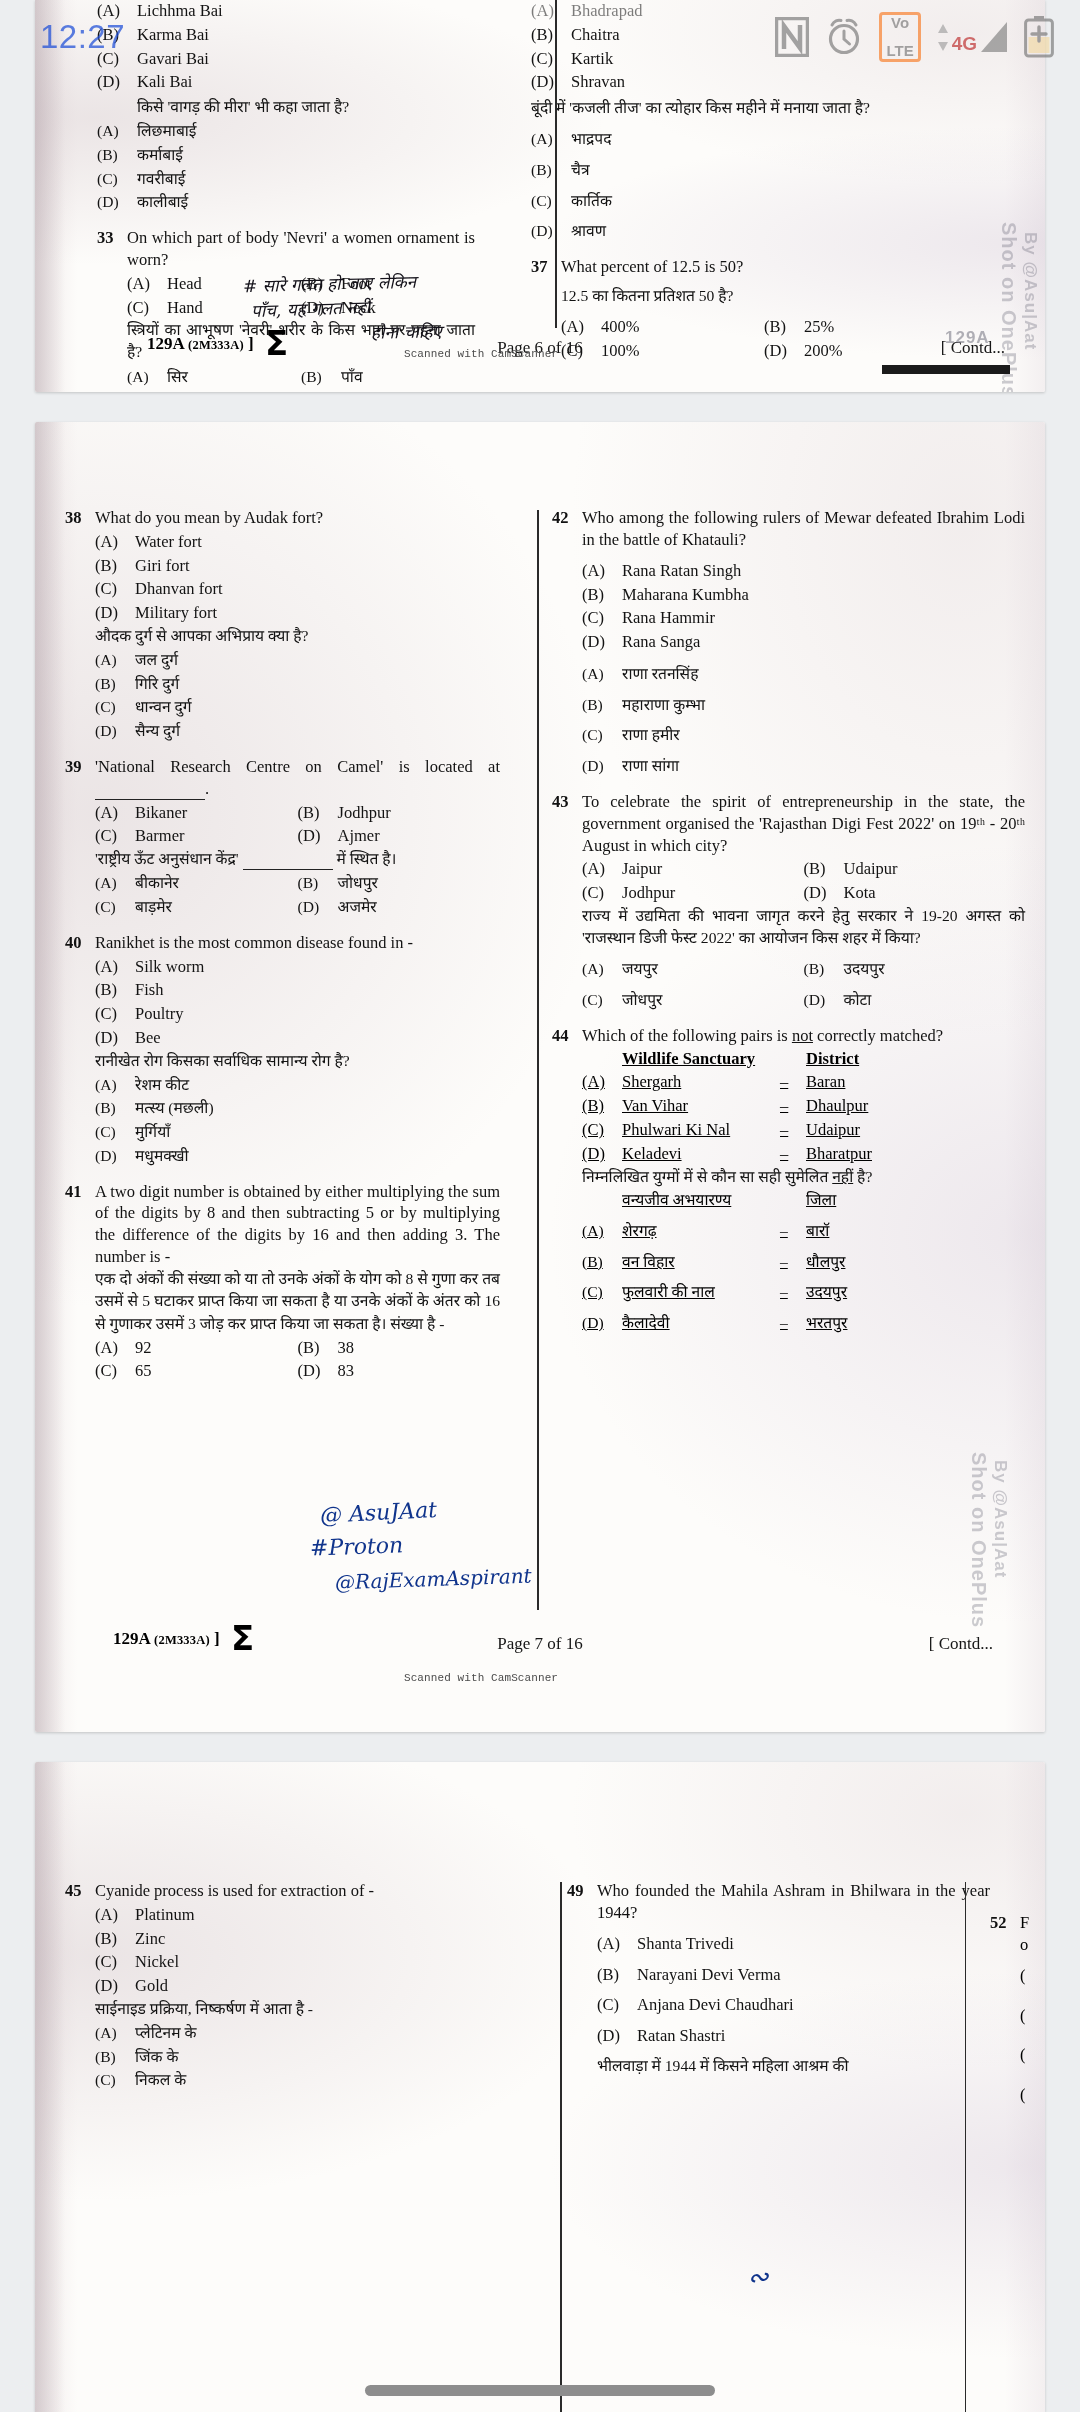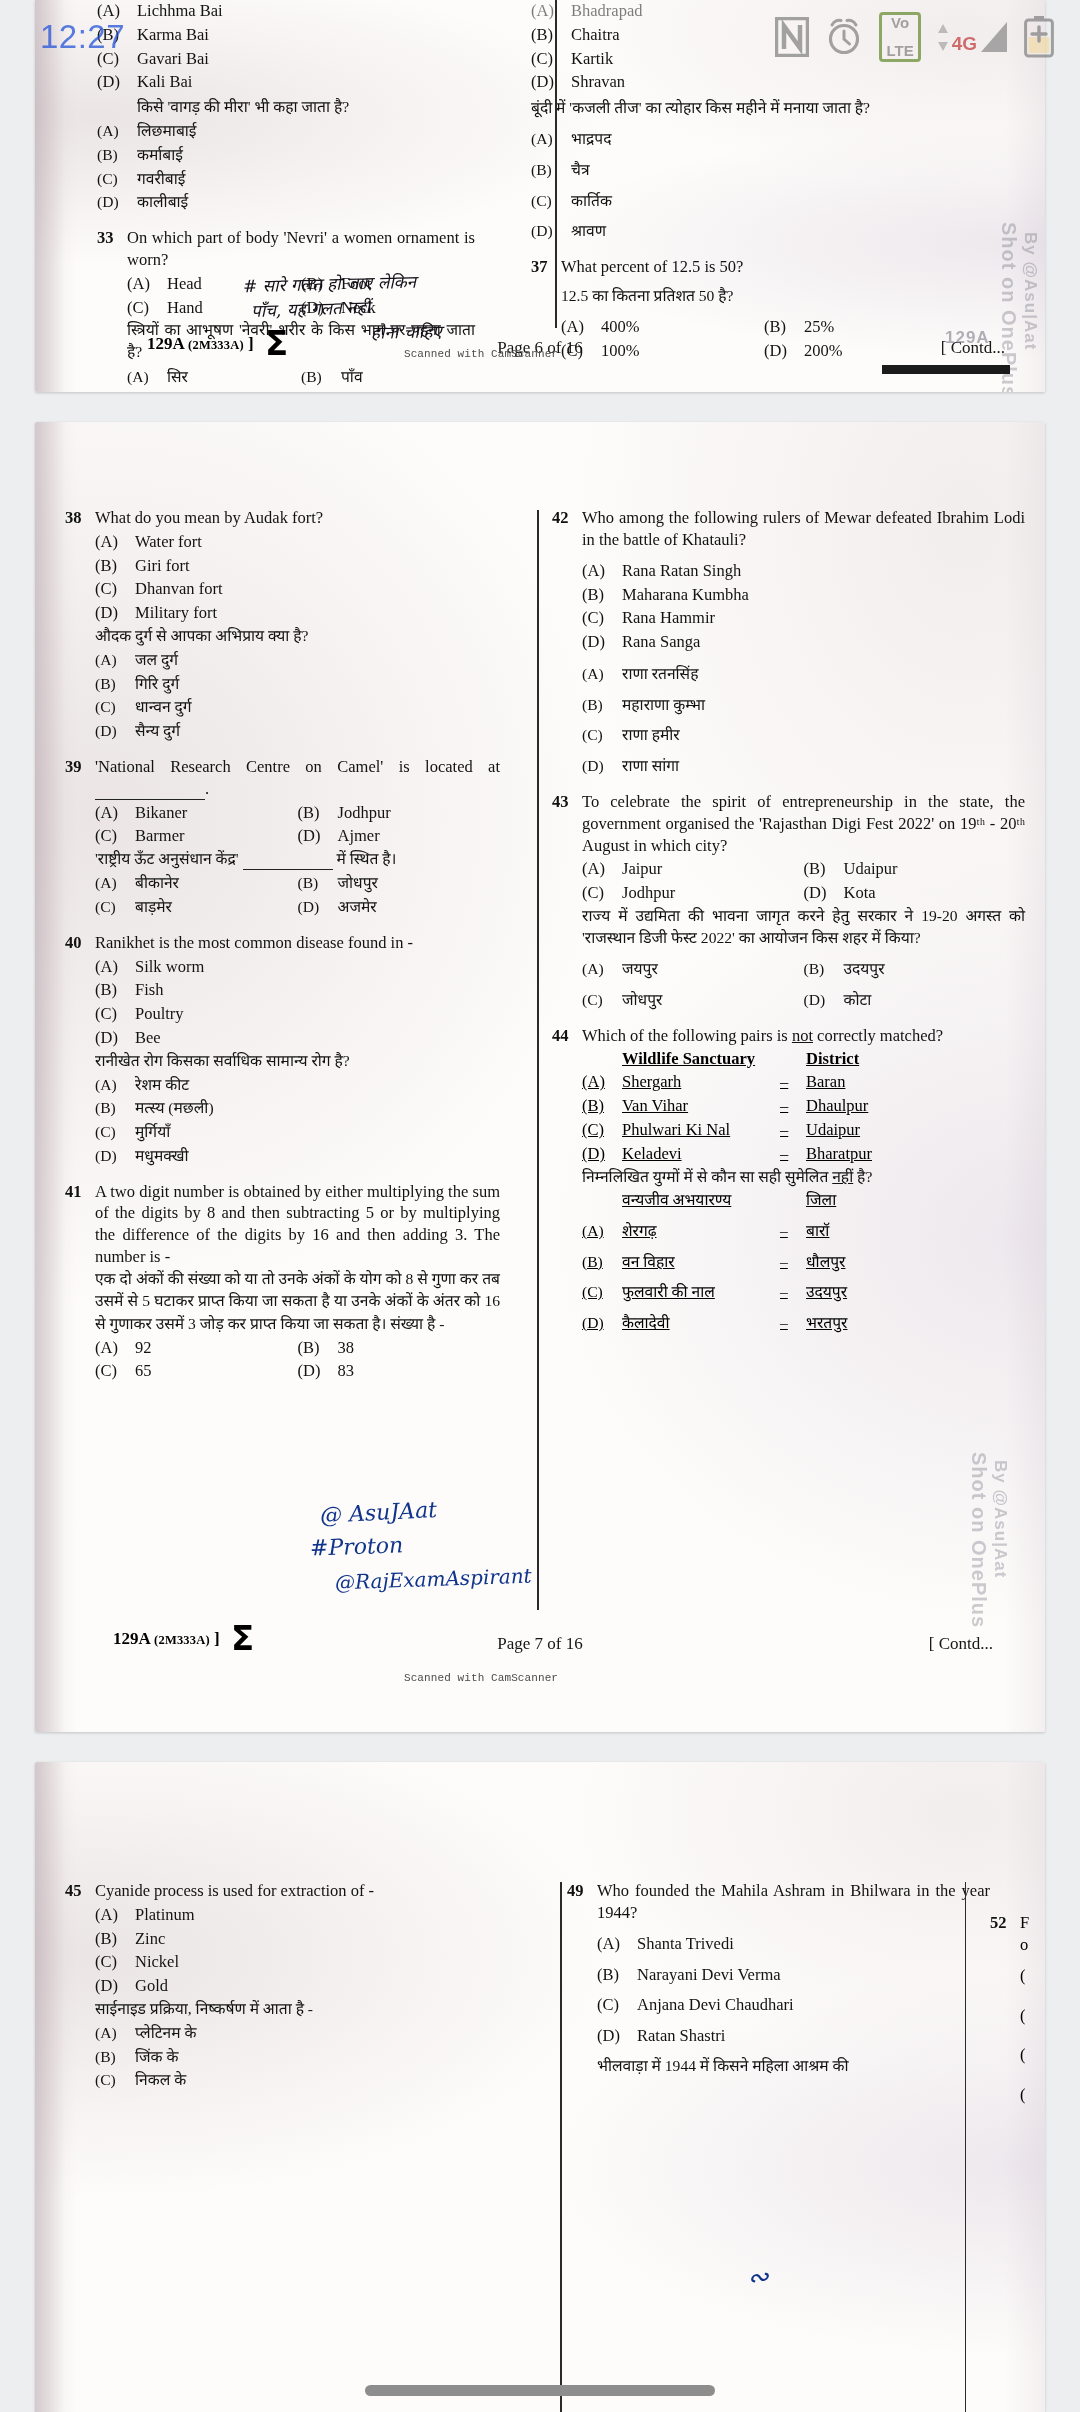--- a/index.html
+++ b/index.html
@@ -911,21 +911,21 @@
         <path d="M9 32 L9 9 L25 31 L25 8" fill="none" stroke="#6f6f6f" stroke-width="4.5"></path>
       </svg>
 
       <svg class="sb-icon" width="40" height="42" viewBox="0 0 40 42">
         <circle cx="20" cy="23" r="13.5" fill="none" stroke="#6f6f6f" stroke-width="3.2"></circle>
         <path d="M20 15 L20 23 L25.5 28" fill="none" stroke="#6f6f6f" stroke-width="3" stroke-linecap="round"></path>
         <path d="M8 9 C10 5 14 3.5 17 4.5" fill="none" stroke="#6f6f6f" stroke-width="3" stroke-linecap="round"></path>
         <path d="M32 9 C30 5 26 3.5 23 4.5" fill="none" stroke="#6f6f6f" stroke-width="3" stroke-linecap="round"></path>
       </svg>
 
-      <div style="opacity:.62;border:3px solid #4d7c0f;border-radius:4px;padding:1px 4px;line-height:0.95;text-align:center;font-family:'Liberation Sans',sans-serif;font-weight:700;color:#6f6f6f;">
+      <div style="opacity:.62;border:3px solid #f97316;border-radius:4px;padding:1px 4px;line-height:0.95;text-align:center;font-family:'Liberation Sans',sans-serif;font-weight:700;color:#6f6f6f;">
         <div style="font-size:15px;">Vo</div>
         <div style="font-size:15px;margin-top:13px;">LTE</div>
       </div>
 
       <div style="display:flex;align-items:flex-end;gap:2px;opacity:.62;">
         <svg width="14" height="34" viewBox="0 0 14 34">
           <path d="M7 4 L12 13 L2 13 Z" fill="#9b9b9b"></path>
           <path d="M7 31 L12 22 L2 22 Z" fill="#9b9b9b"></path>
         </svg>
         <div style="display:flex;flex-direction:column;align-items:flex-start;">

